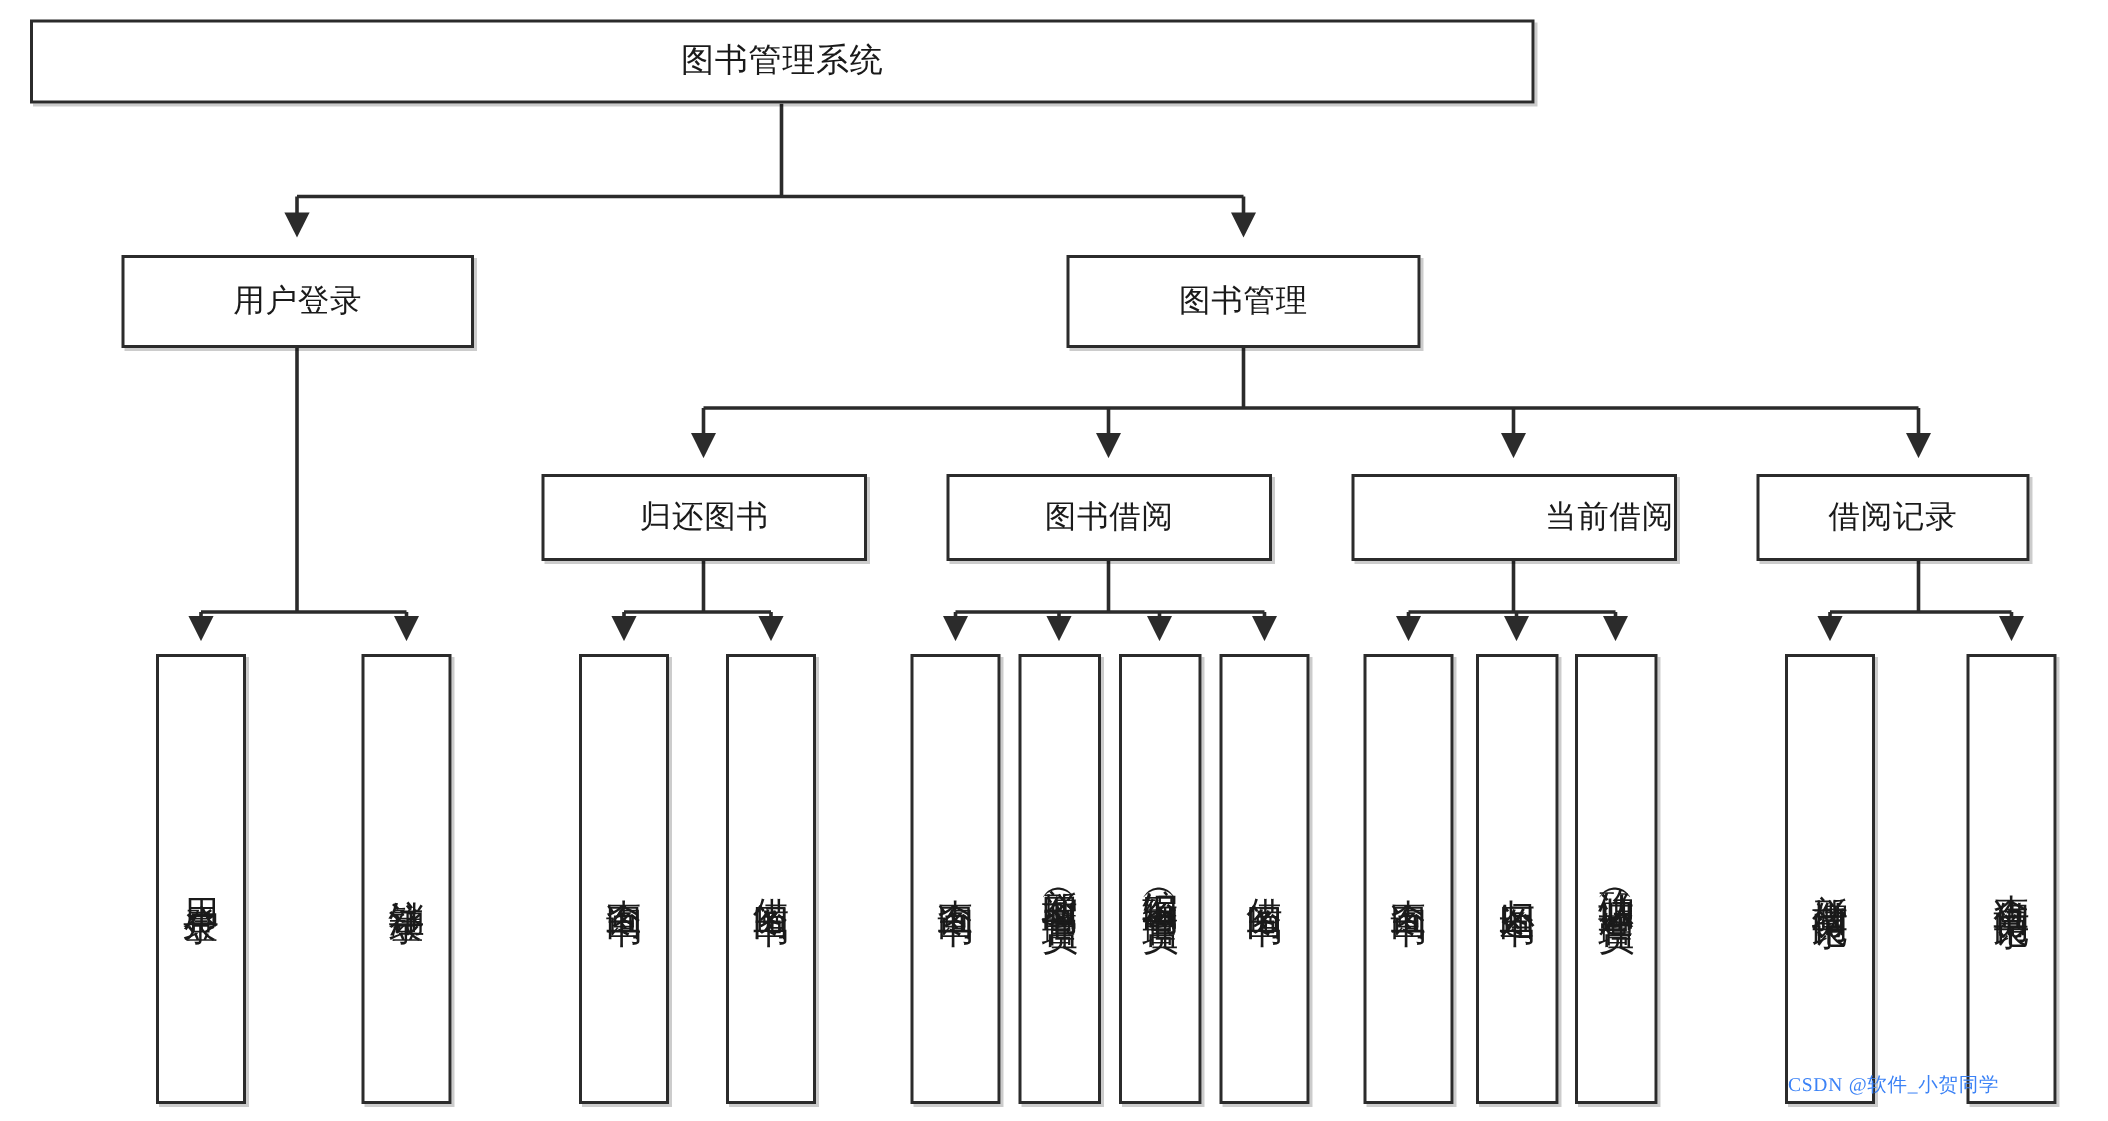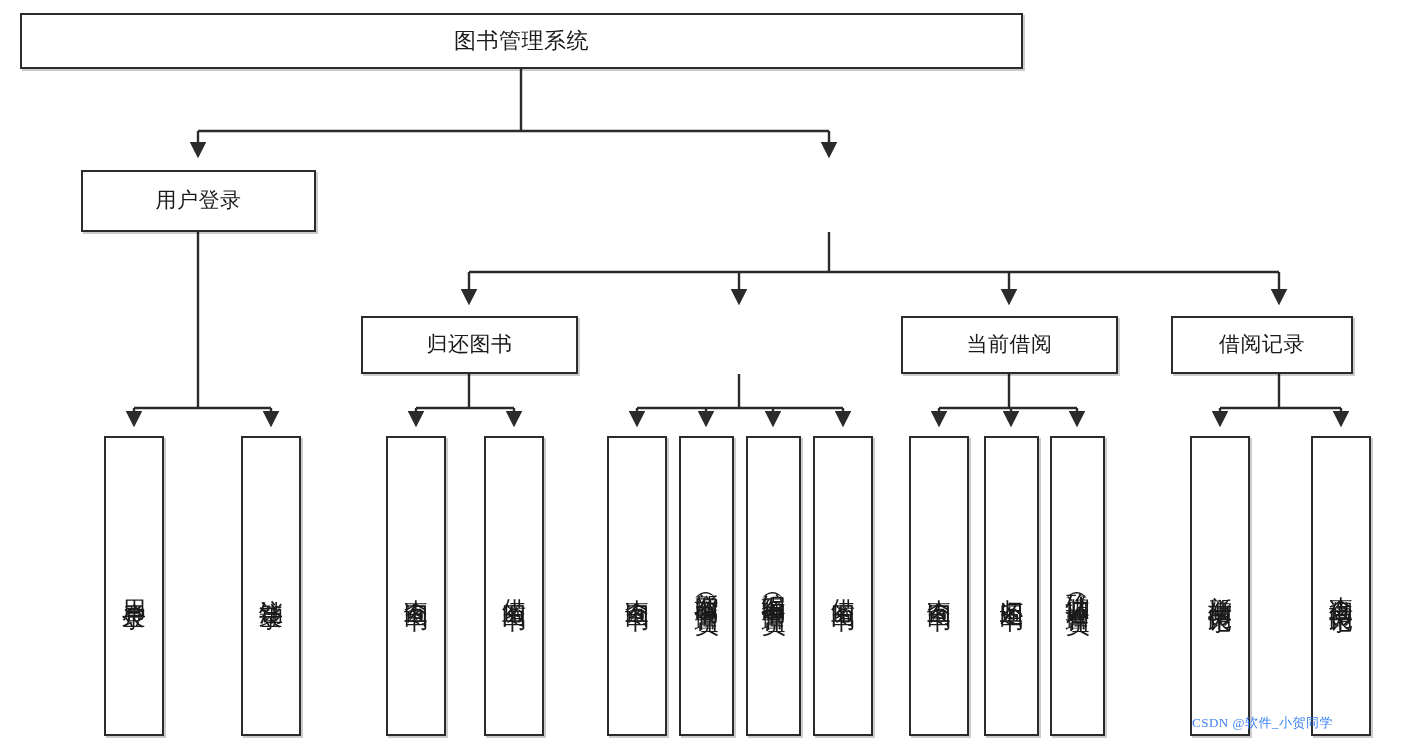--- a/index.html
+++ b/index.html
@@ -123,25 +123,31 @@
     </g>
   </svg>
 
   <div class="node root horizontal" style="left:20px; top:13px; width:1003px; height:56px;">
     <span class="label">图书管理系统</span>
   </div>
 
   <div class="node horizontal" style="left:81px; top:170px; width:235px; height:62px;">
     <span class="label">用户登录</span>
   </div>
+  <div class="node horizontal" style="left:711px; top:170px; width:236px; height:62px;">
+    <span class="label">图书管理</span>
+  </div>
 
   <div class="node horizontal" style="left:361px; top:316px; width:217px; height:58px;">
     <span class="label">归还图书</span>
   </div>
-  <div class="node horizontal" style="left:901px; top:316px; width:217px; height:58px;">
+  <div class="node horizontal" style="left:631px; top:316px; width:217px; height:58px;">
+    <span class="label">图书借阅</span>
+  </div>
+  <div class="node horizontal" style="left:901px; top:316px; width:217px; height:58px;justify-content:flex-end;">
     <span class="label">当前借阅</span>
   </div>
   <div class="node horizontal" style="left:1171px; top:316px; width:182px; height:58px;">
     <span class="label">借阅记录</span>
   </div>
 
   <div class="node vertical" style="left:104px; top:436px; width:60px; height:300px;">
     <span class="label">用户登录</span>
   </div>
   <div class="node vertical" style="left:241px; top:436px; width:60px; height:300px;">

